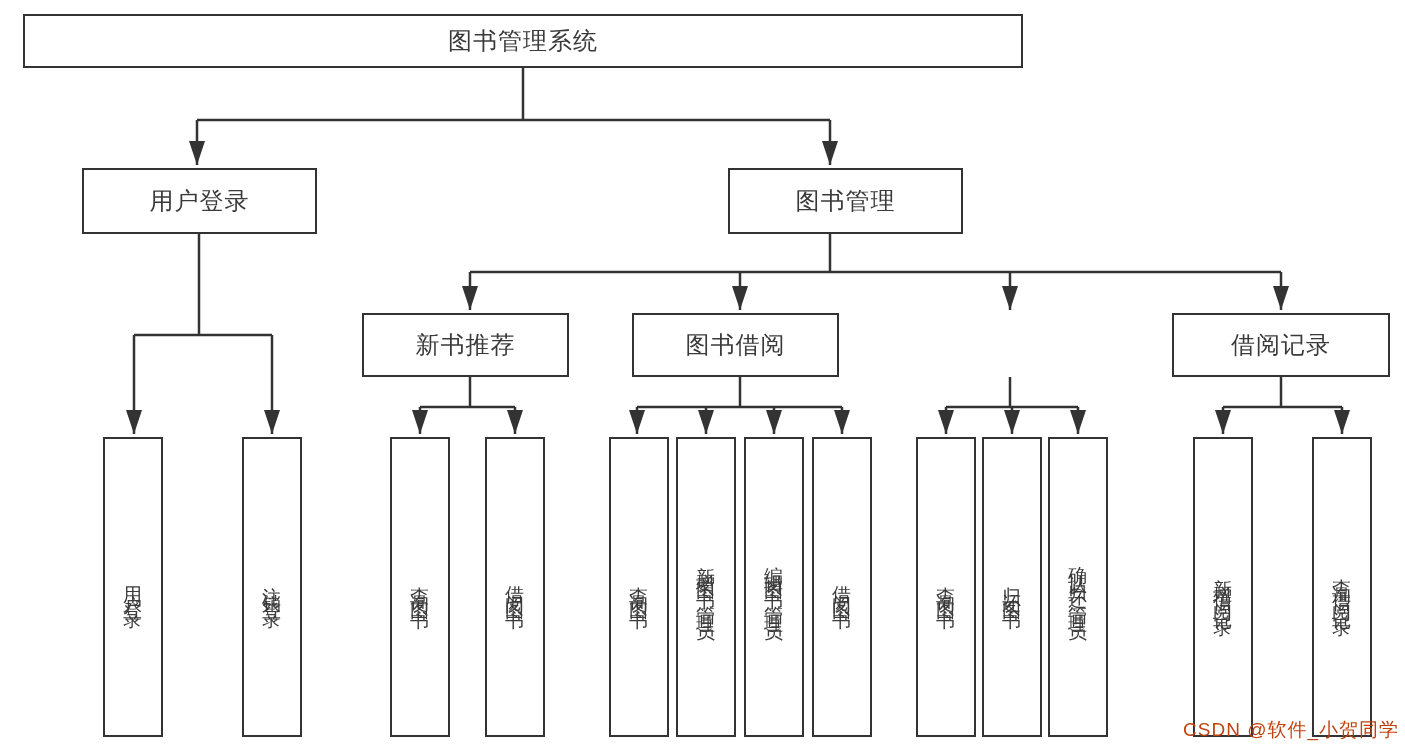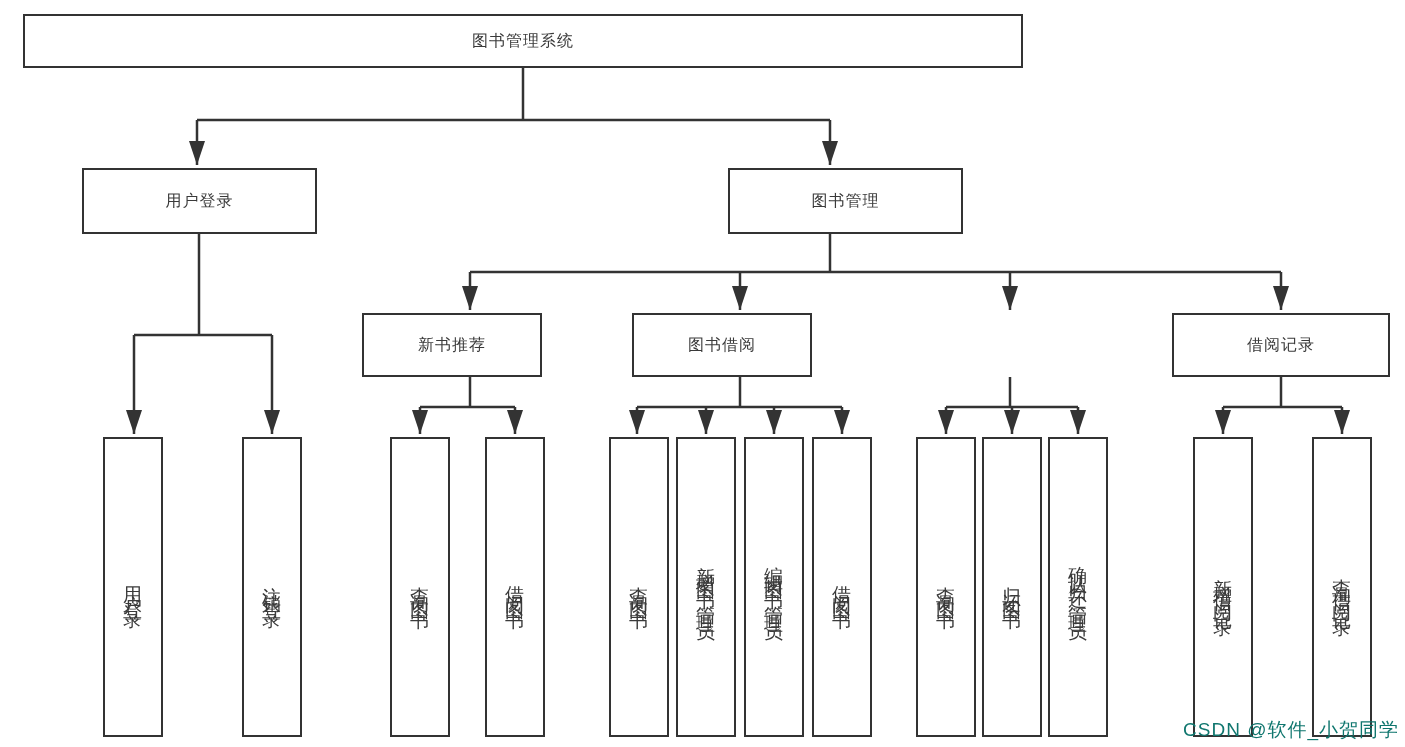--- a/index.html
+++ b/index.html
@@ -26,28 +26,28 @@
   .node {
     position: absolute;
     background: #ffffff;
     border: 2.5px solid #333333;
     box-sizing: border-box;
     display: flex;
     align-items: center;
     justify-content: center;
   }
   .hlabel {
-    font-size: 16px;
+    font-size: 24px;
     letter-spacing: 1px;
     white-space: nowrap;
   }
   .root-node  { left: 23px;  top: 14px;  width: 1000px; height: 54px; }
   .n-login    { left: 82px;  top: 168px; width: 235px;  height: 66px; }
   .n-bookmgmt { left: 728px; top: 168px; width: 235px;  height: 66px; }
-  .sec        { top: 313px;  height: 64px; width: 180px; }
+  .sec        { top: 313px;  height: 64px; width: 207px; }
   .sec-0 { left: 362px; }
   .sec-1 { left: 632px; text-align: center; }
   .sec-2 { left: 902px; }
   .sec-3 { left: 1172px; width: 218px; }
   .leaf {
     top: 437px;
     width: 60px;
     height: 300px;
   }
   .vtext {
@@ -69,21 +69,21 @@
   .leaf-9  { left: 916px; }
   .leaf-10 { left: 982px; }
   .leaf-11 { left: 1048px; }
   .leaf-12 { left: 1193px; }
   .leaf-13 { left: 1312px; }
   .watermark {
     position: absolute;
     right: 6px;
     bottom: 4px;
     font-size: 19px;
-    color: #0f766e;
+    color: #c2410c;
     letter-spacing: 1px;
     white-space: nowrap;
   }
 </style>
 </head>
 <body>
 
 <div class="canvas">
 
   <svg class="connectors" viewBox="0 0 1405 747" xmlns="http://www.w3.org/2000/svg">

